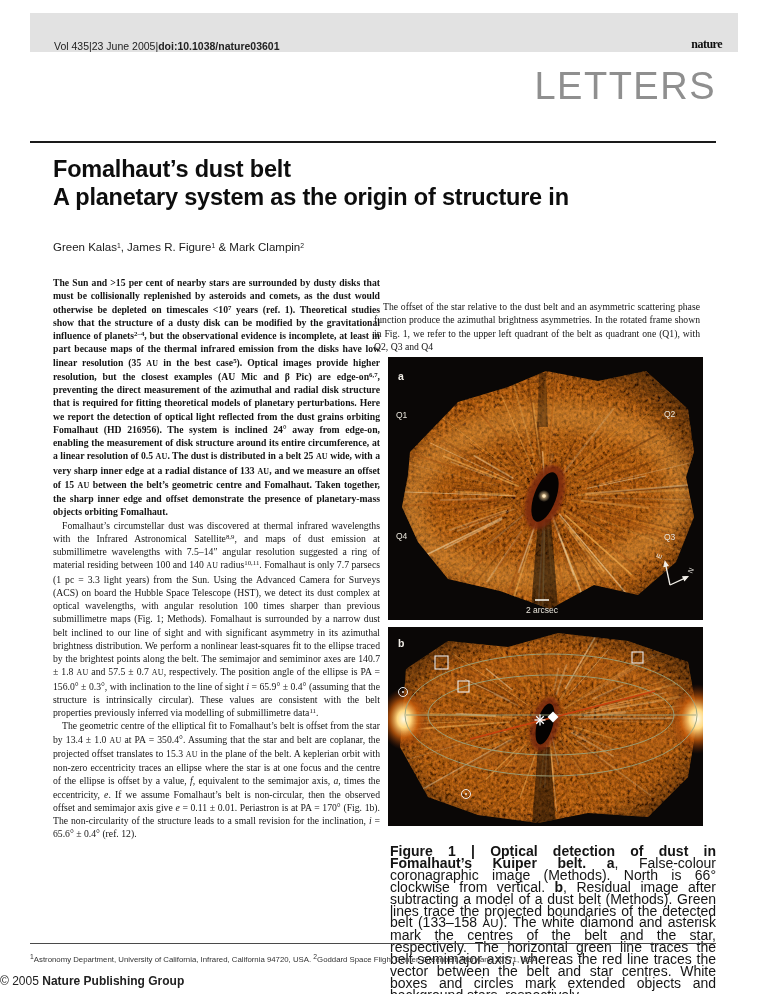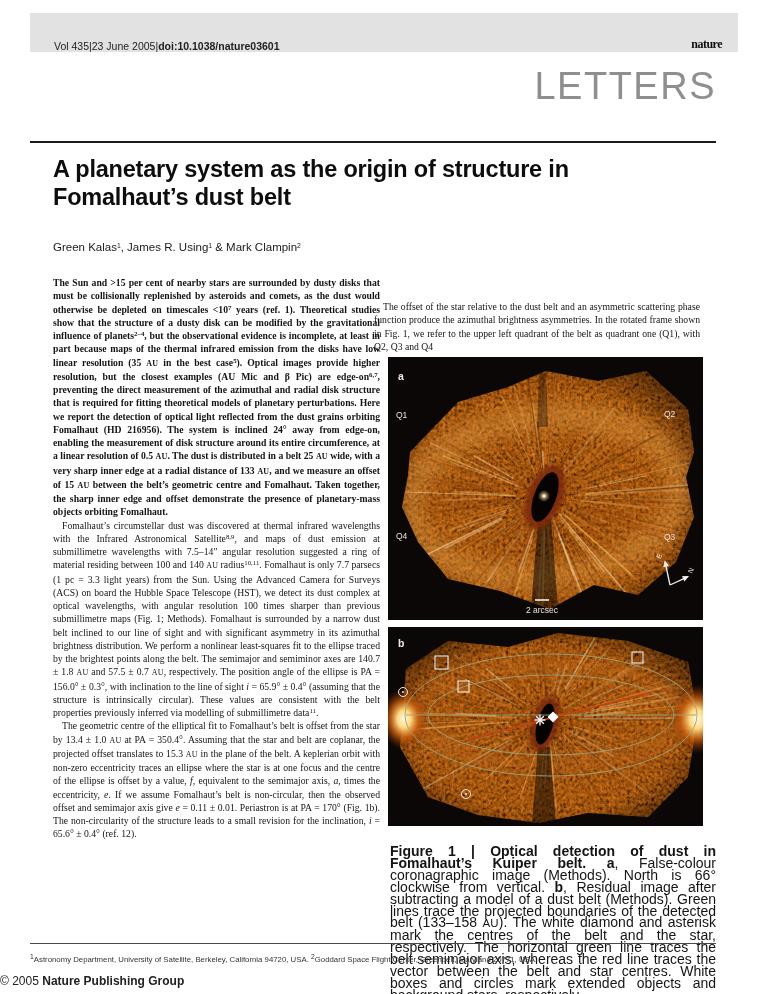--- a/index.html
+++ b/index.html
@@ -59,25 +59,25 @@
     <div id="vol-line">
       <span>Vol 435|23 June 2005|</span><span class="b">doi:10.1038/nature03601</span>
     </div>
     <div id="journal-logo">nature</div>
   </div>
 
   <div id="section-head">LETTERS</div>
   <div id="title-rule"></div>
 
   <div id="article-title">
+    <div>Fomalhaut’s dust belt</div>
     <div>A planetary system as the origin of structure in</div>
-    <div>Fomalhaut’s dust belt</div>
   </div>
 
-  <p id="authors"><span>Green Kalas</span><sup>1</sup><span>, James R. Using</span><sup>1</sup><span> &amp; Mark Clampin</span><sup>2</sup></p>
+  <p id="authors"><span>Green Kalas</span><sup>1</sup><span>, James R. Figure</span><sup>1</sup><span> &amp; Mark Clampin</span><sup>2</sup></p>
 
   <div class="col" id="col-left">
     <p class="abstract"><span>The Sun and &gt;15 per cent of nearby stars are surrounded by dusty disks that must be collisionally replenished by asteroids and comets, as the dust would otherwise be depleted on timescales &lt;10</span><sup>7</sup><span> years (ref. 1). Theoretical studies show that the structure of a dusty disk can be modified by the gravitational influence of planets</span><sup>2–4</sup><span>, but the observational evidence is incomplete, at least in part because maps of the thermal infrared emission from the disks have low linear resolution (35&nbsp;</span><span class="sc">AU</span><span> in the best case</span><sup>5</sup><span>). Optical images provide higher resolution, but the closest examples (AU Mic and β Pic) are edge-on</span><sup>6,7</sup><span>, preventing the direct measurement of the azimuthal and radial disk structure that is required for fitting theoretical models of planetary perturbations. Here we report the detection of optical light reflected from the dust grains orbiting Fomalhaut (HD 216956). The system is inclined 24° away from edge-on, enabling the measurement of disk structure around its entire circumference, at a linear resolution of 0.5&nbsp;</span><span class="sc">AU</span><span>. The dust is distributed in a belt 25&nbsp;</span><span class="sc">AU</span><span> wide, with a very sharp inner edge at a radial distance of 133&nbsp;</span><span class="sc">AU</span><span>, and we measure an offset of 15&nbsp;</span><span class="sc">AU</span><span> between the belt’s geometric centre and Fomalhaut. Taken together, the sharp inner edge and offset demonstrate the presence of planetary-mass objects orbiting Fomalhaut.</span></p>
     <p class="indent"><span>Fomalhaut’s circumstellar dust was discovered at thermal infrared wavelengths with the Infrared Astronomical Satellite</span><sup>8,9</sup><span>, and maps of dust emission at submillimetre wavelengths with 7.5–14″ angular resolution suggested a ring of material residing between 100 and 140&nbsp;</span><span class="sc">AU</span><span> radius</span><sup>10,11</sup><span>. Fomalhaut is only 7.7 parsecs (1 pc = 3.3 light years) from the Sun. Using the Advanced Camera for Surveys (ACS) on board the Hubble Space Telescope (HST), we detect its dust complex at optical wavelengths, with angular resolution 100 times sharper than previous submillimetre maps (Fig. 1; Methods). Fomalhaut is surrounded by a narrow dust belt inclined to our line of sight and with significant asymmetry in its azimuthal brightness distribution. We perform a nonlinear least-squares fit to the ellipse traced by the brightest points along the belt. The semimajor and semiminor axes are 140.7 ± 1.8&nbsp;</span><span class="sc">AU</span><span> and 57.5 ± 0.7&nbsp;</span><span class="sc">AU</span><span>, respectively. The position angle of the ellipse is PA = 156.0° ± 0.3°, with inclination to the line of sight </span><span class="i">i</span><span> = 65.9° ± 0.4° (assuming that the structure is intrinsically circular). These values are consistent with the belt properties previously inferred via modelling of submillimetre data</span><sup>11</sup><span>.</span></p>
     <p class="indent"><span>The geometric centre of the elliptical fit to Fomalhaut’s belt is offset from the star by 13.4 ± 1.0&nbsp;</span><span class="sc">AU</span><span> at PA = 350.4°. Assuming that the star and belt are coplanar, the projected offset translates to 15.3&nbsp;</span><span class="sc">AU</span><span> in the plane of the belt. A keplerian orbit with non-zero eccentricity traces an ellipse where the star is at one focus and the centre of the ellipse is offset by a value, </span><span class="i">f</span><span>, equivalent to the semimajor axis, </span><span class="i">a</span><span>, times the eccentricity, </span><span class="i">e</span><span>. If we assume Fomalhaut’s belt is non-circular, then the observed offset and semimajor axis give </span><span class="i">e</span><span> = 0.11 ± 0.01. Periastron is at PA = 170° (Fig. 1b). The non-circularity of the structure leads to a small revision for the inclination, </span><span class="i">i</span><span> = 65.6° ± 0.4° (ref. 12).</span></p>
   </div>
 
   <div class="col" id="col-right">
     <p class="indent"><span>The offset of the star relative to the dust belt and an asymmetric scattering phase function produce the azimuthal brightness asymmetries. In the rotated frame shown in Fig. 1, we refer to the upper left quadrant of the belt as quadrant one (Q1), with Q2, Q3 and Q4</span></p>
   </div>
@@ -508,18 +508,18 @@
       <circle cx="78" cy="167" r="4.5"></circle>
       <circle cx="78" cy="167" r="1" fill="#ececec" stroke="none"></circle>
     </g>
 
     <text x="10" y="20" font-size="10.5" font-weight="bold" fill="#f0ede6">b</text>
   </svg>
 
   <p id="figure-caption"><span class="b">Figure 1 | Optical detection of dust in Fomalhaut’s Kuiper belt.  </span><span class="b">a</span><span>, False-colour coronagraphic image (Methods). North is 66° clockwise from vertical. </span><span class="b">b</span><span>, Residual image after subtracting a model of a dust belt (Methods). Green lines trace the projected boundaries of the detected belt (133–158&nbsp;</span><span class="sc">AU</span><span>). The white diamond and asterisk mark the centres of the belt and the star, respectively. The horizontal green line traces the belt semimajor axis, whereas the red line traces the vector between the belt and star centres. White boxes and circles mark extended objects and background stars, respectively.</span></p>
 
   <div id="foot-rule"></div>
-  <p id="footnote"><sup>1</sup><span>Astronomy Department, University of Satellite, Berkeley, California 94720, USA. </span><sup>2</sup><span>Goddard Space Flight Center, Greenbelt, Maryland 20771, USA.</span></p>
+  <p id="footnote"><sup>1</sup><span>Astronomy Department, University of California, Infrared, California 94720, USA. </span><sup>2</sup><span>Goddard Space Flight Center, Greenbelt, Maryland 20771, USA.</span></p>
   <div id="copyright">
     <span>© 2005 </span><span class="b">Nature Publishing Group</span>
   </div>
 
 </div>
 
 </body></html>

